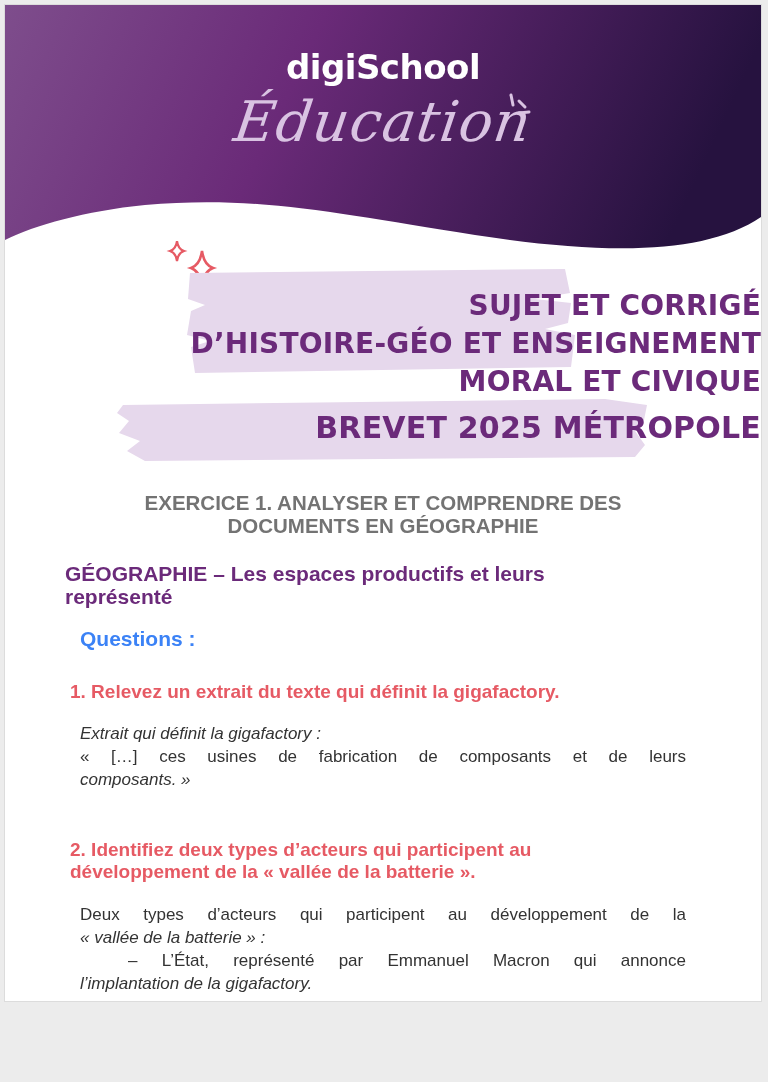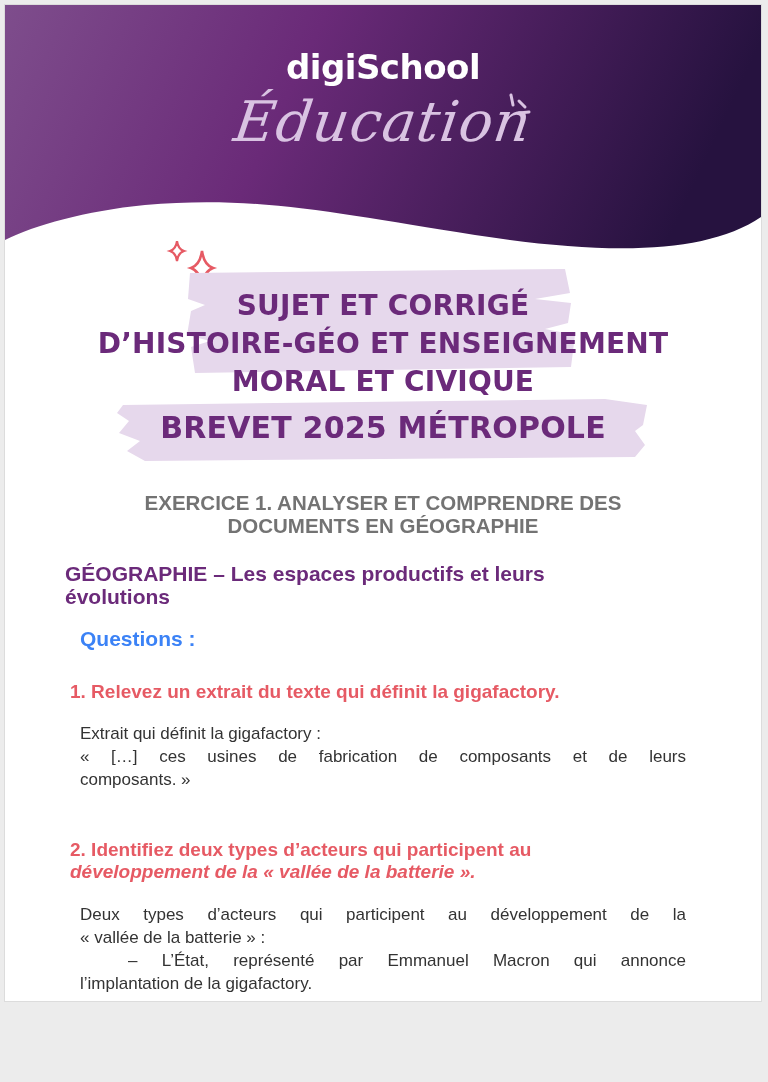--- a/index.html
+++ b/index.html
@@ -46,21 +46,21 @@
   .title-block {
     position: absolute; left: 0; top: 282px; width: 756px;
     text-align: center;
     color: #6b2a7a;
     font-family: "DejaVu Sans", sans-serif;
     font-weight: bold;
     font-size: 28px;
     line-height: 38px;
     letter-spacing: 0.2px;
   }
-  .title-line { display: block; white-space: nowrap; }
+  .title-line { display: block; white-space: nowrap; text-align: right; }
   .title-line.brevet { margin-top: 8px; font-size: 30px; }
   .exercise-heading {
     position: absolute; left: 60px; top: 486px; width: 636px;
     text-align: center;
     color: #737373;
     font-weight: bold;
     font-size: 20.5px;
     line-height: 23px;
   }
   .theme-heading {
@@ -86,21 +86,21 @@
     text-align: justify;
     text-align-last: left;
   }
   .answer {
     position: absolute; left: 75px; width: 606px;
     color: #333333;
     font-size: 17px;
     line-height: 23px;
     text-align: justify;
   }
-  .answer .line { display: block; }
+  .answer .line { display: block; font-style: italic; }
   .answer .justify-line { text-align: justify; text-align-last: justify; display: block; }
   .indent { padding-left: 48px; }
   .footer-logo {
     position: absolute; left: 0; top: 1032px; width: 756px;
     display: flex; justify-content: center; align-items: center; gap: 6px;
   }
   .footer-by {
     font-family: "DejaVu Serif", serif; font-style: italic;
     font-size: 17px; color: #222; transform: skewX(-10deg);
   }
@@ -150,35 +150,35 @@
     <span class="title-line brevet">BREVET 2025 MÉTROPOLE</span>
   </div>
 
   <div class="exercise-heading">
     <div>EXERCICE 1. ANALYSER ET COMPRENDRE DES</div>
     <div>DOCUMENTS EN GÉOGRAPHIE</div>
   </div>
 
   <div class="theme-heading">
     <div>GÉOGRAPHIE – Les espaces productifs et leurs</div>
-    <div>évolutions</div>
+    <div>représenté</div>
   </div>
 
   <div class="questions-label">Questions :</div>
 
   <div class="question" style="top:676px;">1. Relevez un extrait du texte qui définit la gigafactory.</div>
   <div class="answer" style="top:717px;">
     <span class="line">Extrait qui définit la gigafactory :</span>
     <span class="justify-line">« […] ces usines de fabrication de composants et de leurs</span>
     <span class="line">composants. »</span>
   </div>
 
   <div class="question" style="top:834px;">
     <span class="justify-line" style="text-align-last:justify;">2. Identifiez deux types d’acteurs qui participent au</span>
-    <span style="display:block;font-style:italic;">développement de la « vallée de la batterie ».</span>
+    <span style="display:block;">développement de la « vallée de la batterie ».</span>
   </div>
   <div class="answer" style="top:898px;">
     <span class="justify-line">Deux types d’acteurs qui participent au développement de la</span>
     <span class="line">« vallée de la batterie » :</span>
     <span class="justify-line indent">– L’État, représenté par Emmanuel Macron qui annonce</span>
     <span class="line">l’implantation de la gigafactory.</span>
   </div>
 
   <div class="footer-logo">
     <svg width="20" height="22" viewBox="0 0 20 22">

